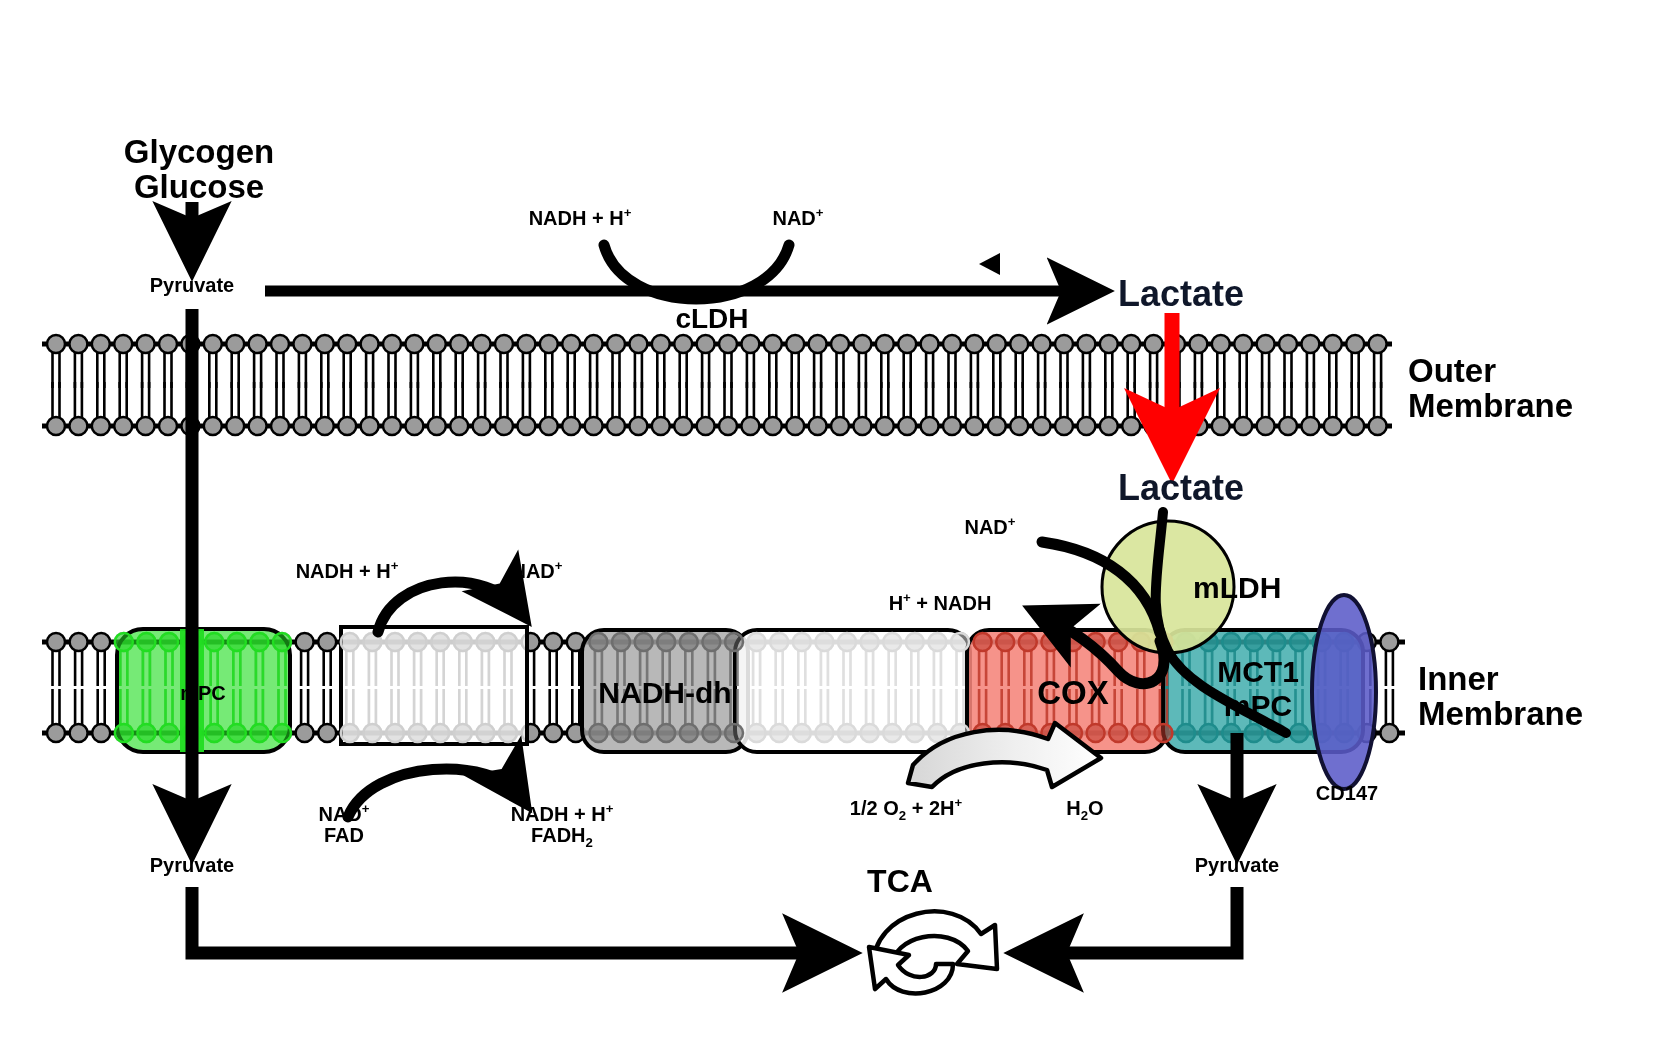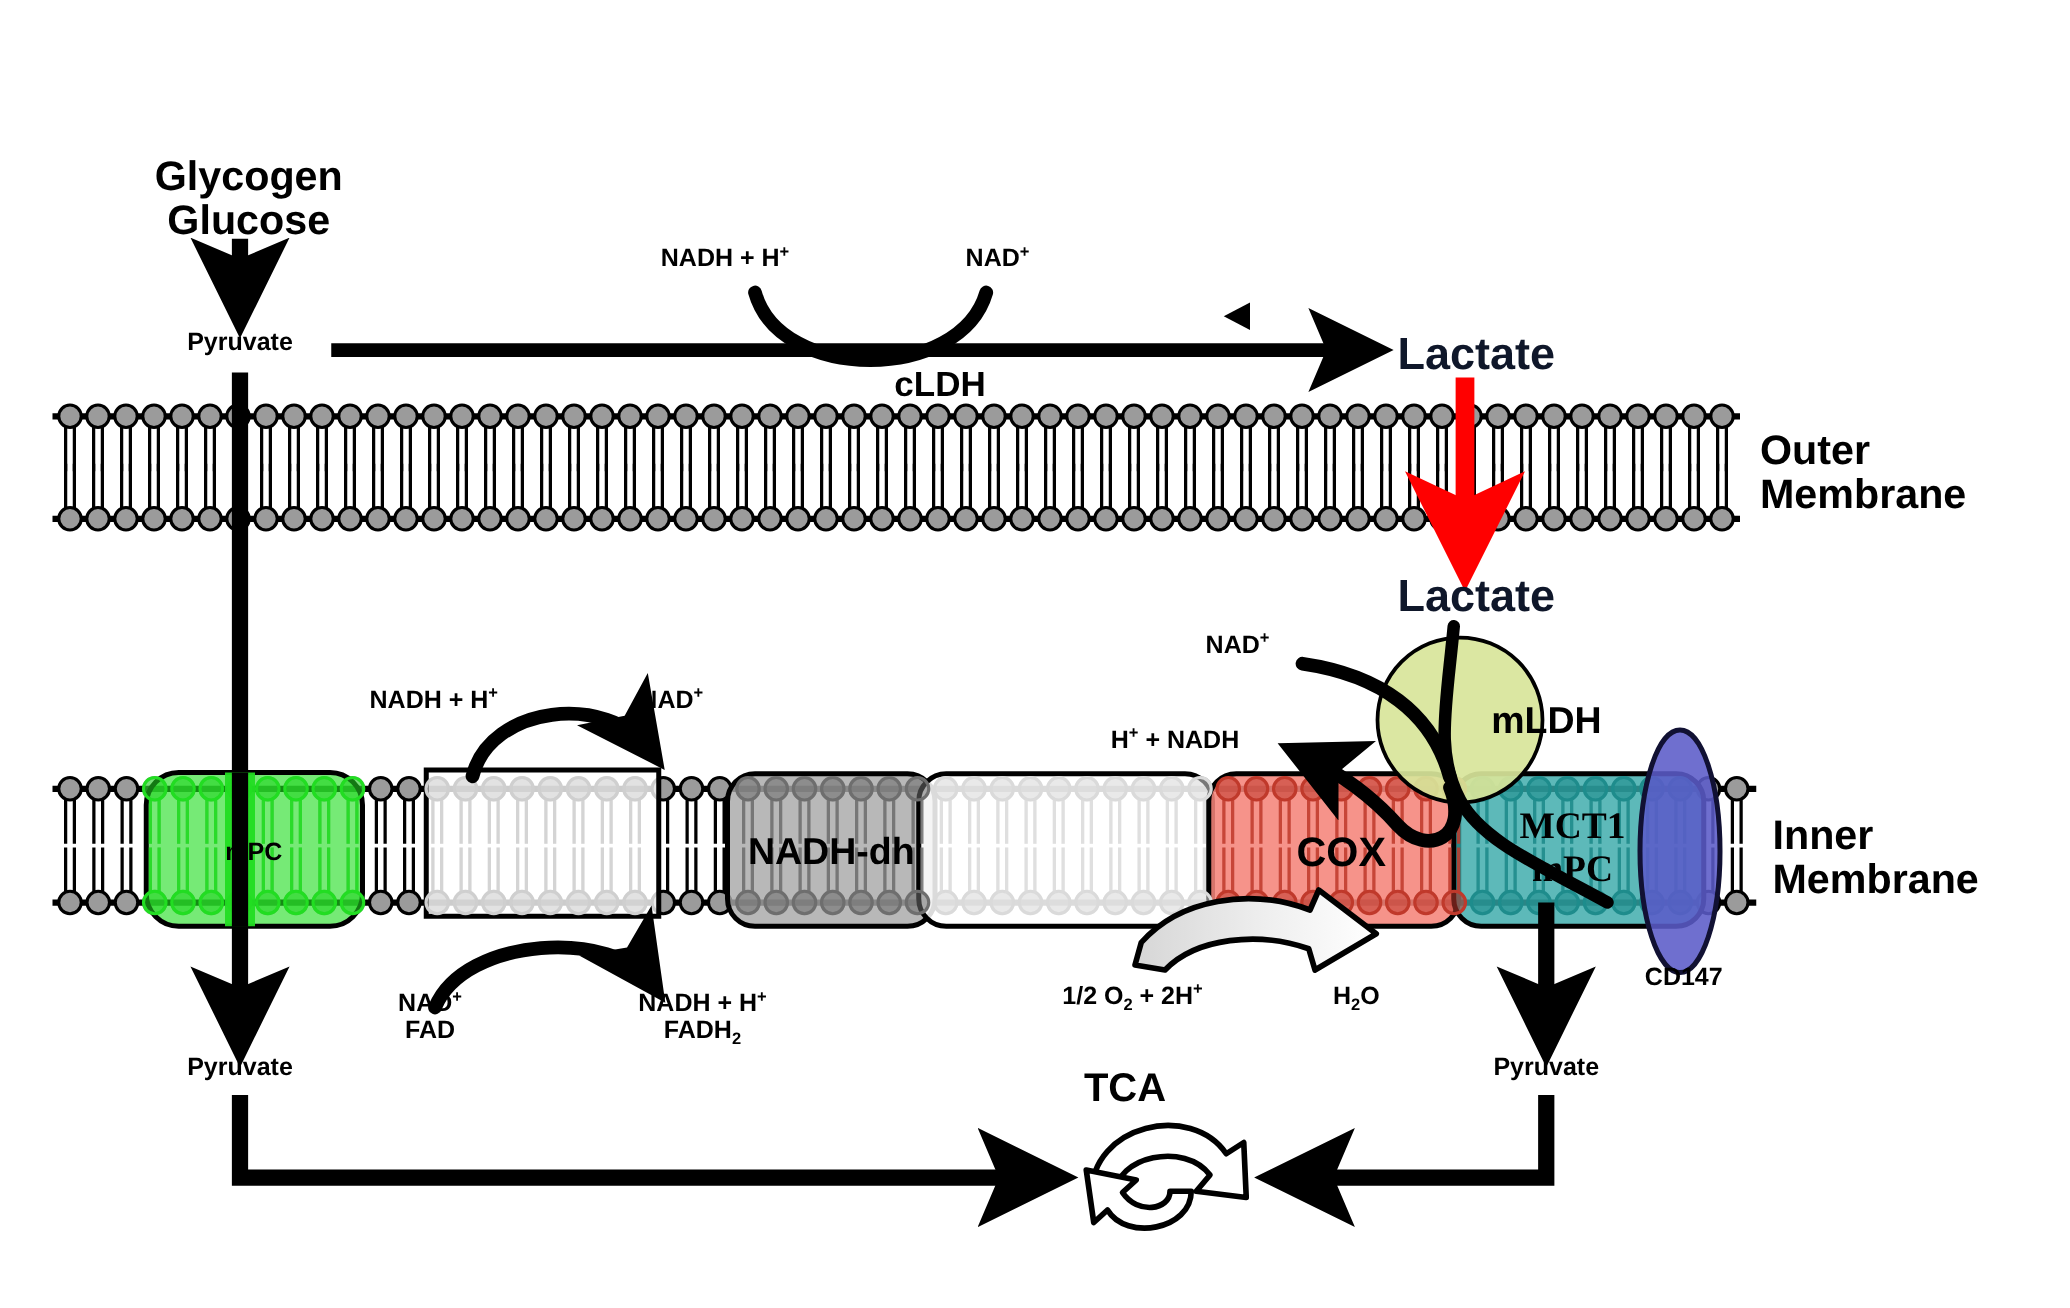--- a/index.html
+++ b/index.html
@@ -2,26 +2,26 @@
 <html><head>
 <meta charset="utf-8">
 <title>Mitochondrial Lactate Oxidation Complex Diagram</title>
 <style>
   html,body{margin:0;padding:0;background:#ffffff;}
   body{
     width:1656px;height:1046px;
     font-family:"Liberation Sans", sans-serif;
     overflow:hidden;position:relative;
   }
-  #stage{position:absolute;left:0;top:6px;width:1656px;height:973px;}
+  #stage{position:absolute;left:0;top:17px;width:1656px;height:973px;}
   svg.layer{position:absolute;left:0;top:0;width:1656px;height:1046px;overflow:visible;}
   .lbl{position:absolute;font-weight:bold;color:#000;white-space:nowrap;line-height:1.06;}
   .lbl.ctr{transform:translateX(-50%);text-align:center;}
   .red{color:#0f172a;}
-  .f28{font-size:28px;margin-left:40px;}
+  .f28{font-size:28px;}
   .f30{font-size:30px;}
   .f31{font-size:20px;}
   .f33{font-size:33px;}
   .f36{font-size:36px;}
   .f38{font-size:32px;}
   sup{font-size:0.66em;vertical-align:super;line-height:0;}
   sub{font-size:0.66em;vertical-align:sub;line-height:0;}
   .boxlbl{position:absolute;transform:translate(-50%,-50%);text-align:center;
           font-weight:bold;color:#000;line-height:1.12;white-space:nowrap;z-index:40;}
 </style>
@@ -812,21 +812,21 @@
 </div>
 
 <div class="boxlbl f31" style="left:203px;top:676px;">mPC</div>
 
 
 <div class="boxlbl f30" style="left:665px;top:676px;">NADH-dh</div>
 
 
 <div class="boxlbl f33" style="left:1073px;top:676px;">COX</div>
 
-<div class="boxlbl f30" style="left:1258px;top:672px;font-family:Liberation Serif, serif;">
+<div class="boxlbl f30" style="left:1258px;top:672px;">
   <span>MCT1</span><br>
   <span>mPC</span>
 </div>
 
 <div class="lbl f30" style="left:1193px;top:555px;z-index:60;">mLDH</div>
 
 <div class="lbl ctr f31" style="left:1347px;top:766px;">CD147</div>
 
 <div class="lbl f33" style="left:1418px;top:645px;">
   <span>Inner</span><br>

